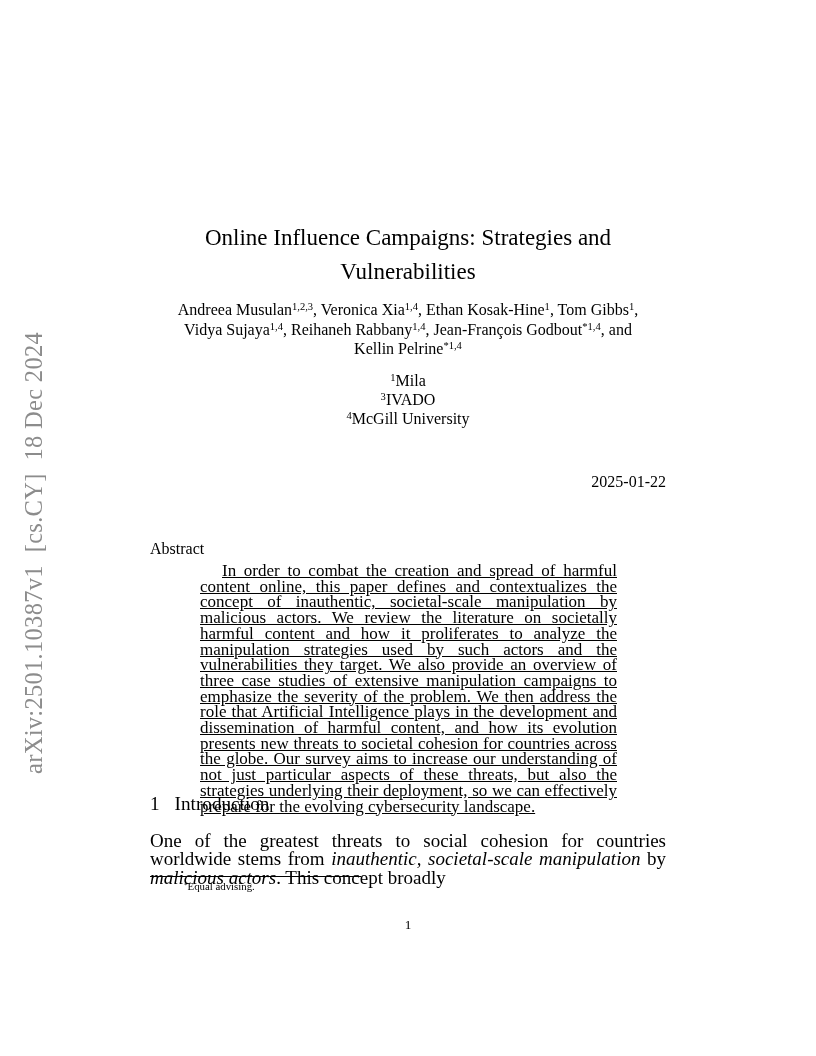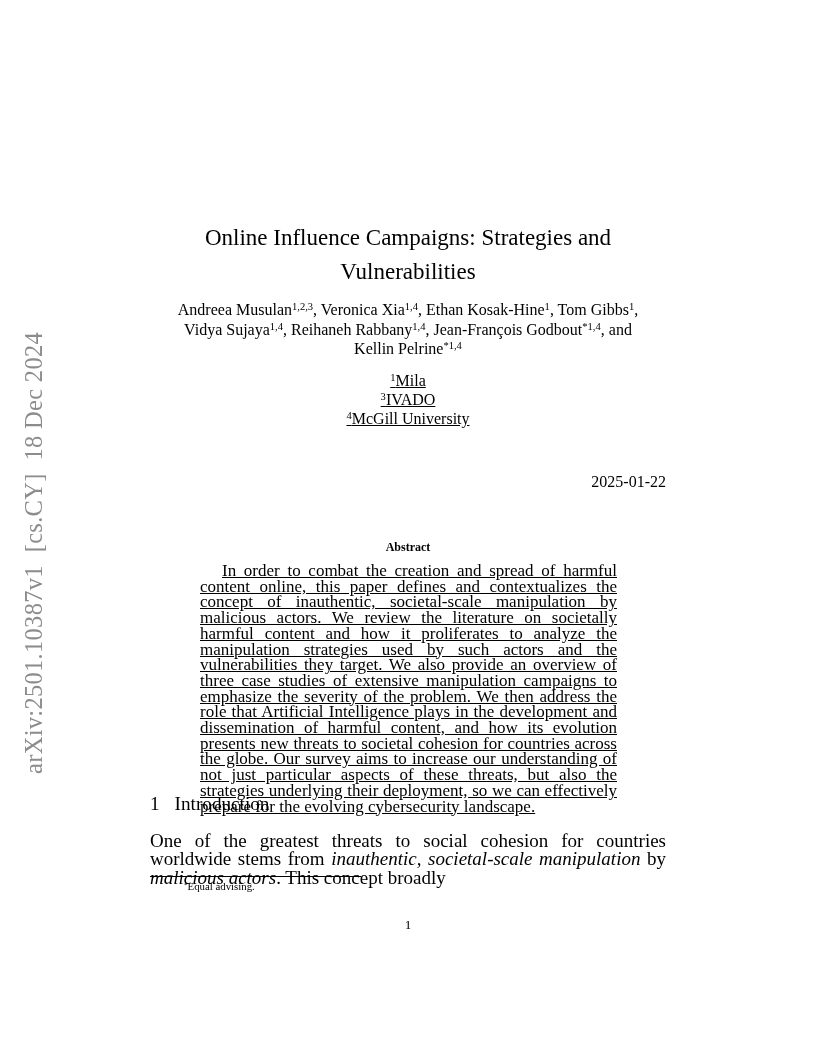--- a/index.html
+++ b/index.html
@@ -47,21 +47,20 @@
     text-align: center;
   }
   .affiliation-block {
     position: absolute;
     left: 150px;
     width: 516px;
     top: 371px;
     font-size: 16px;
     line-height: 19px;
     text-align: center;
-    text-decoration: underline;
   }
   .date-line {
     position: absolute;
     left: 150px;
     width: 516px;
     top: 473px;
     font-size: 16px;
     text-align: right;
   }
   sup {
@@ -69,23 +68,23 @@
     line-height: 0;
     vertical-align: baseline;
     position: relative;
     top: -0.45em;
   }
   .abstract-heading {
     position: absolute;
     left: 150px;
     width: 516px;
     top: 540px;
-    font-size: 12px;
-    font-weight: bold;
-    text-align: center;
+    font-size: 16px;
+    font-weight: normal;
+    text-align: left;
   }
   .abstract-body {
     position: absolute;
     left: 200px;
     width: 417px;
     top: 563px;
     font-size: 17px;
     line-height: 15.7px;
     text-align: justify;
     text-indent: 22px;

